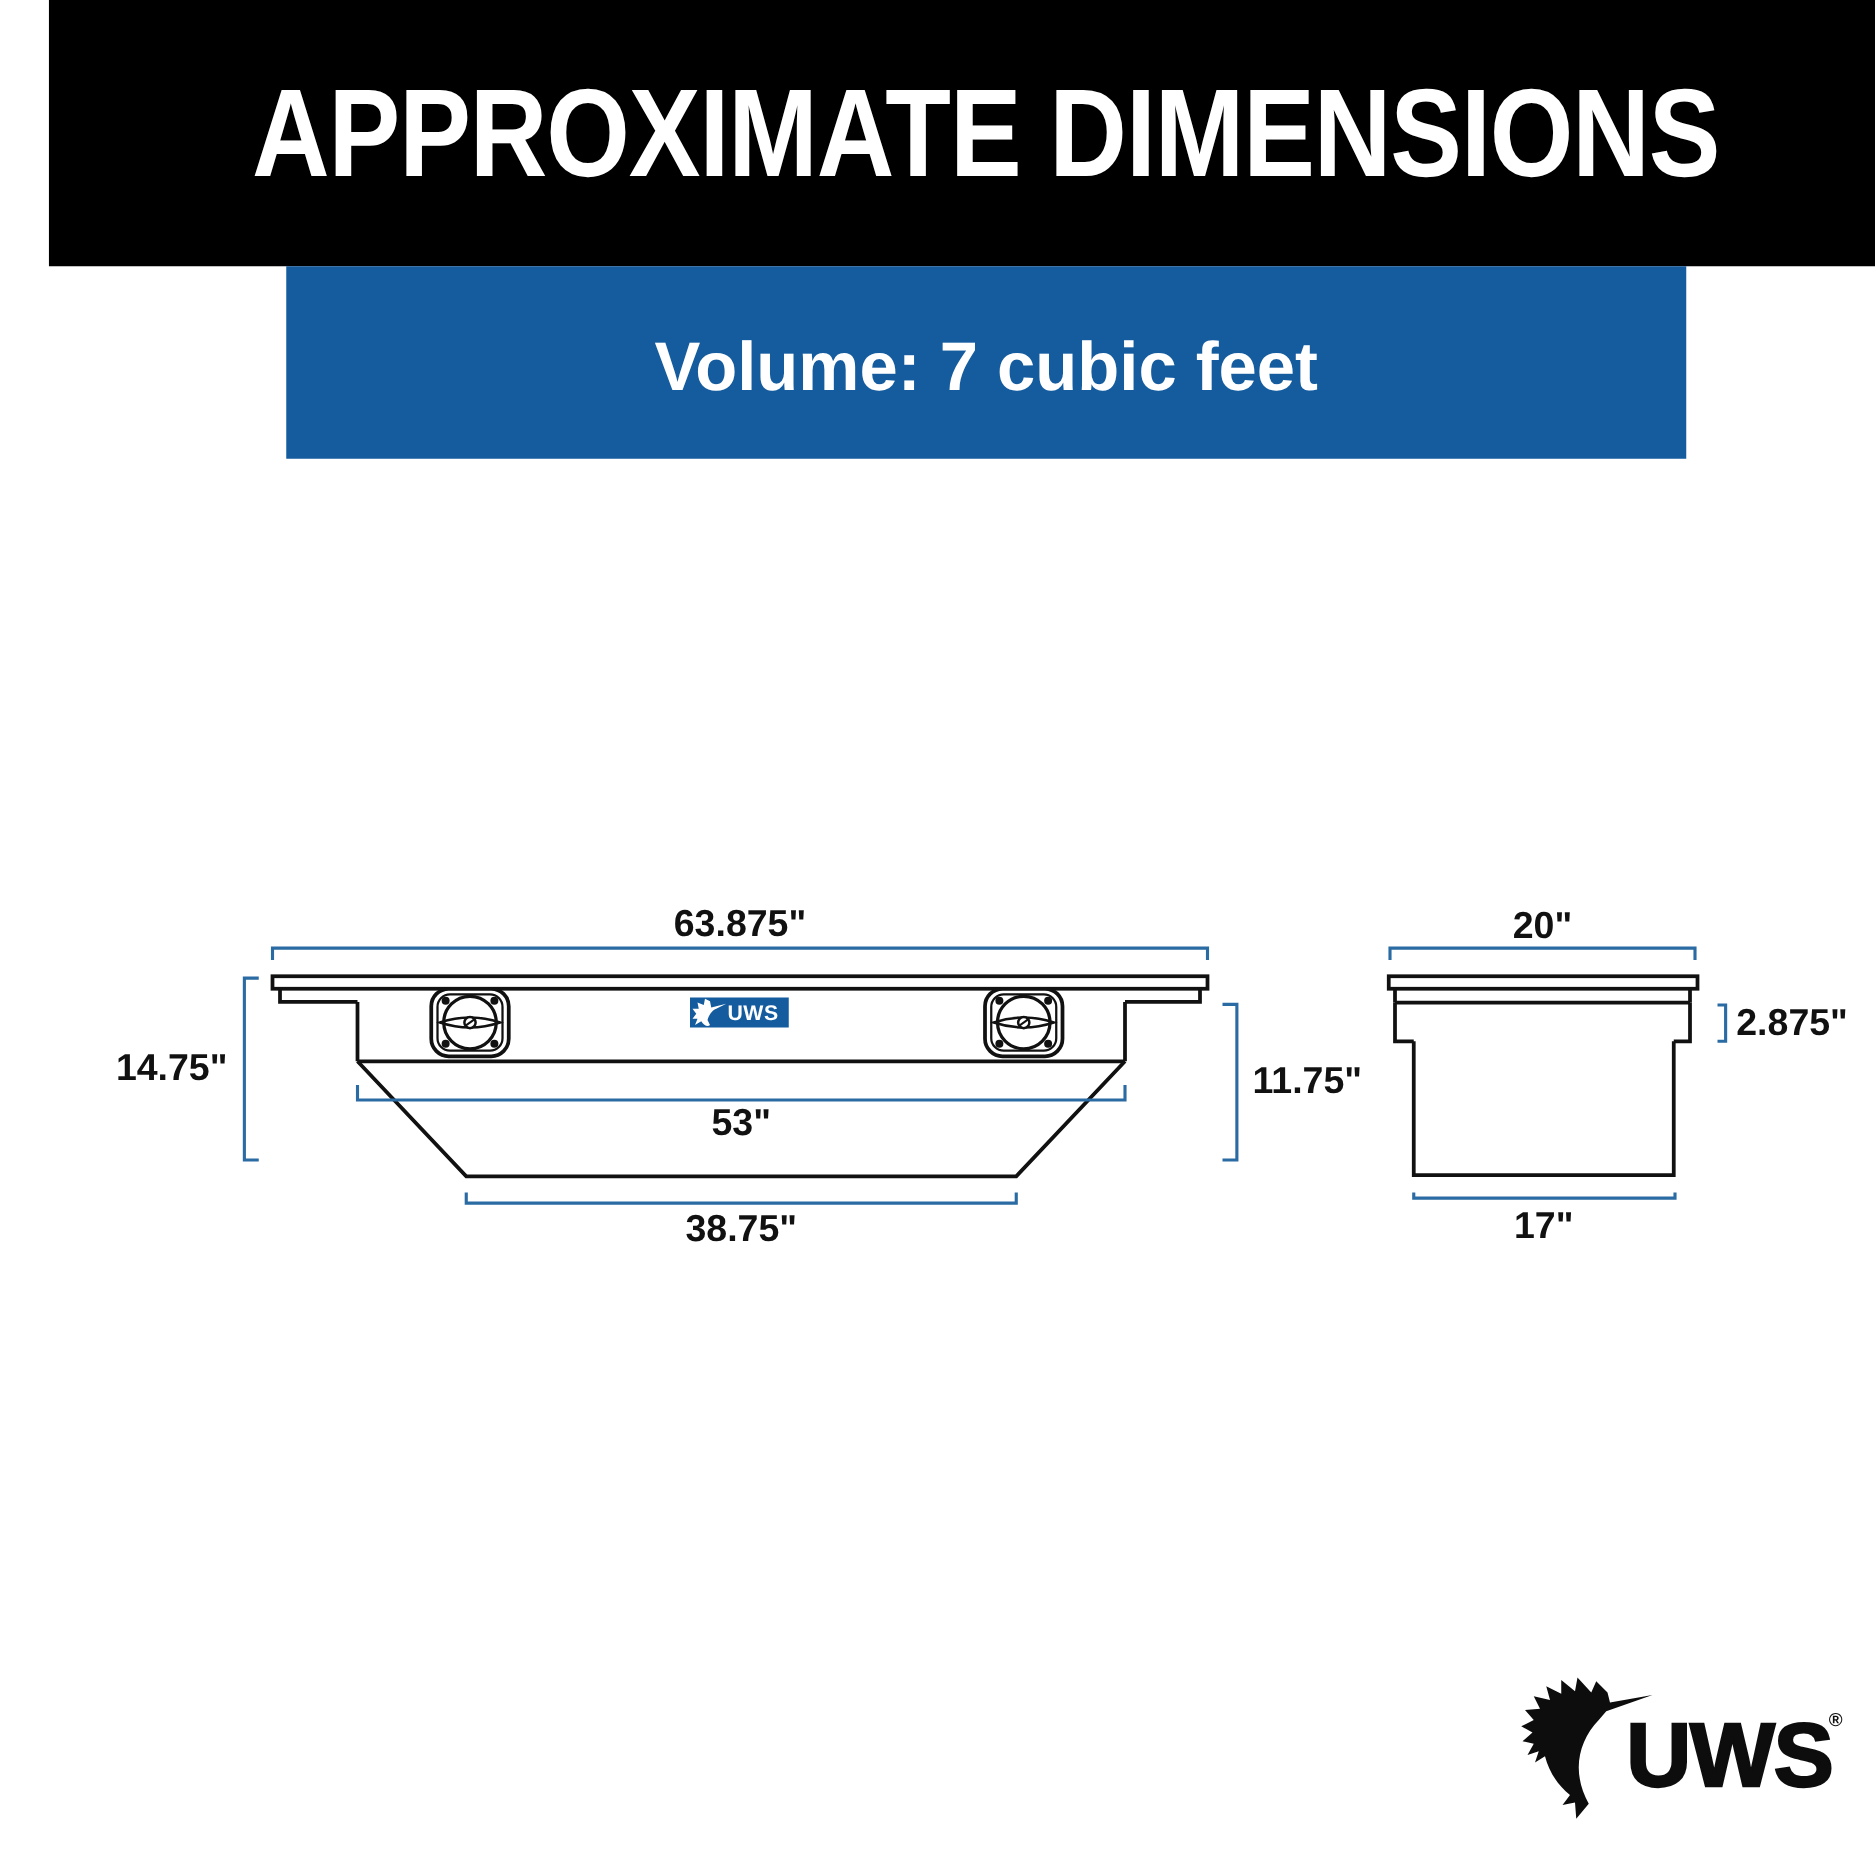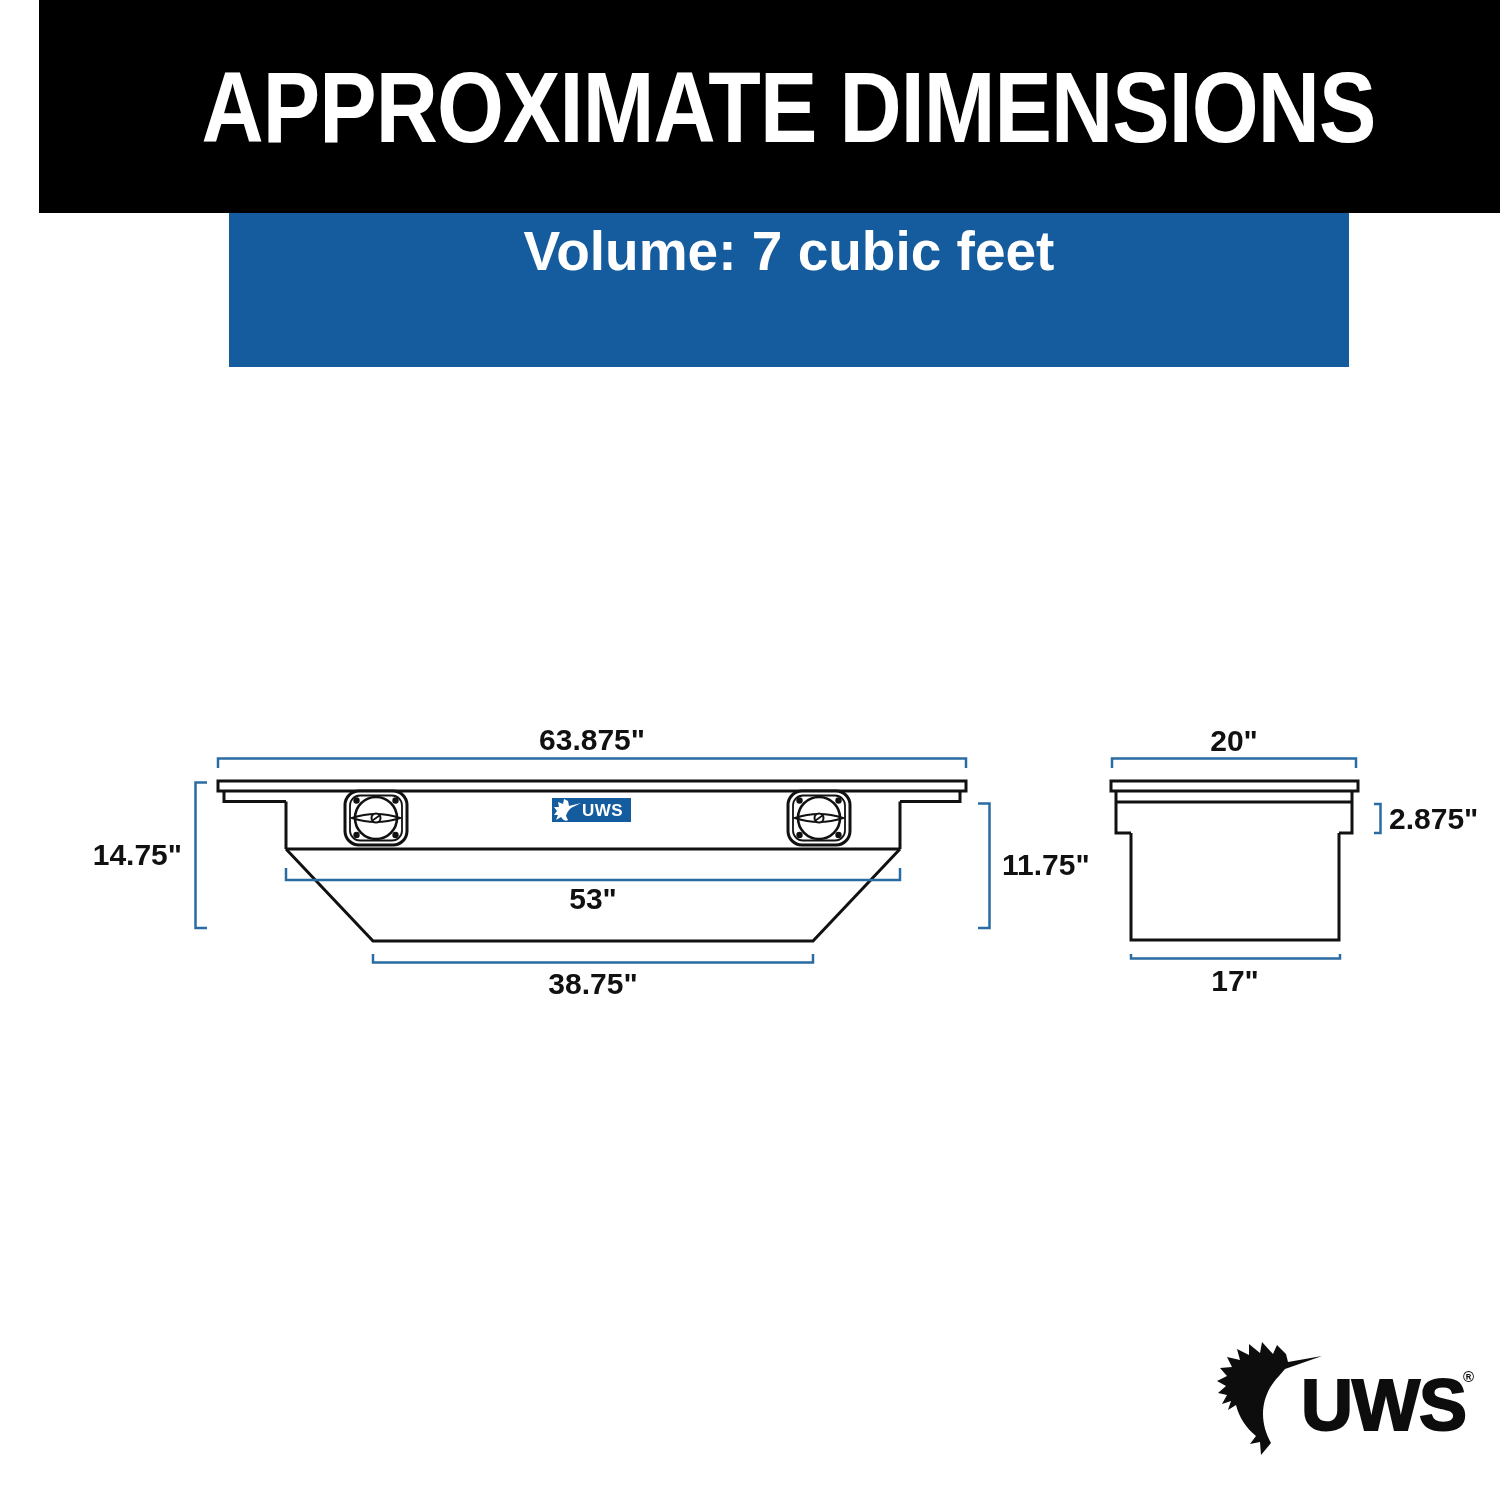--- a/index.html
+++ b/index.html
@@ -11,21 +11,21 @@
   .black-bar{
     position:absolute;left:0;top:0;width:1500px;height:213px;background:#000;
     display:flex;align-items:center;justify-content:center;
   }
   .page-title{
     color:#fff;font-size:100px;font-weight:bold;letter-spacing:-1px;white-space:nowrap;
     transform:scaleX(0.86);transform-origin:center;line-height:1;
   }
   .blue-bar{
     position:absolute;left:190px;top:213px;width:1120px;height:154px;
-    display:flex;align-items:flex-start;justify-content:center;
+    display:flex;align-items:center;justify-content:center;
   }
   .volume-text{color:#fff;font-size:55px;font-weight:bold;white-space:nowrap;padding-top:6px;}
   
   svg.diagram{position:absolute;left:0;top:0;width:1500px;height:1500px;}
   .dim{
     position:absolute;font-size:30px;font-weight:bold;color:#111;white-space:nowrap;
     transform:translate(-50%,-50%);line-height:1;
   }
   .dim.anchor-right{transform:translate(-100%,-50%);}
   .dim.anchor-left{transform:translate(0,-50%);}

